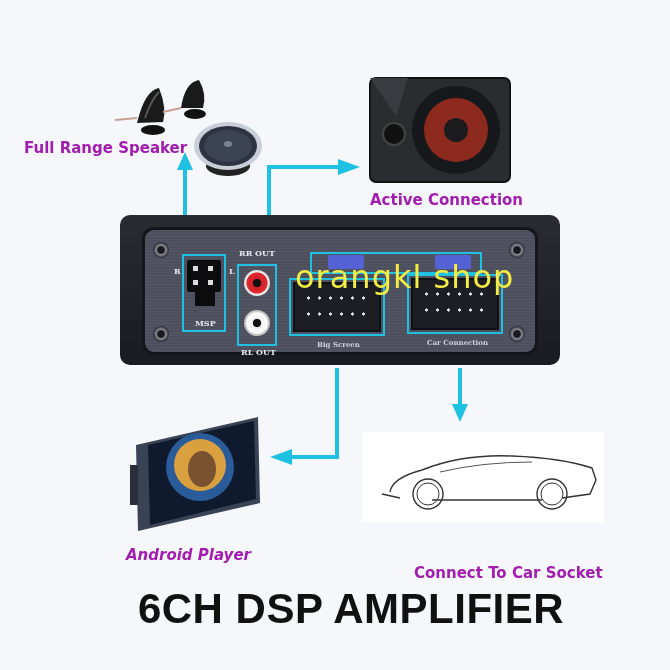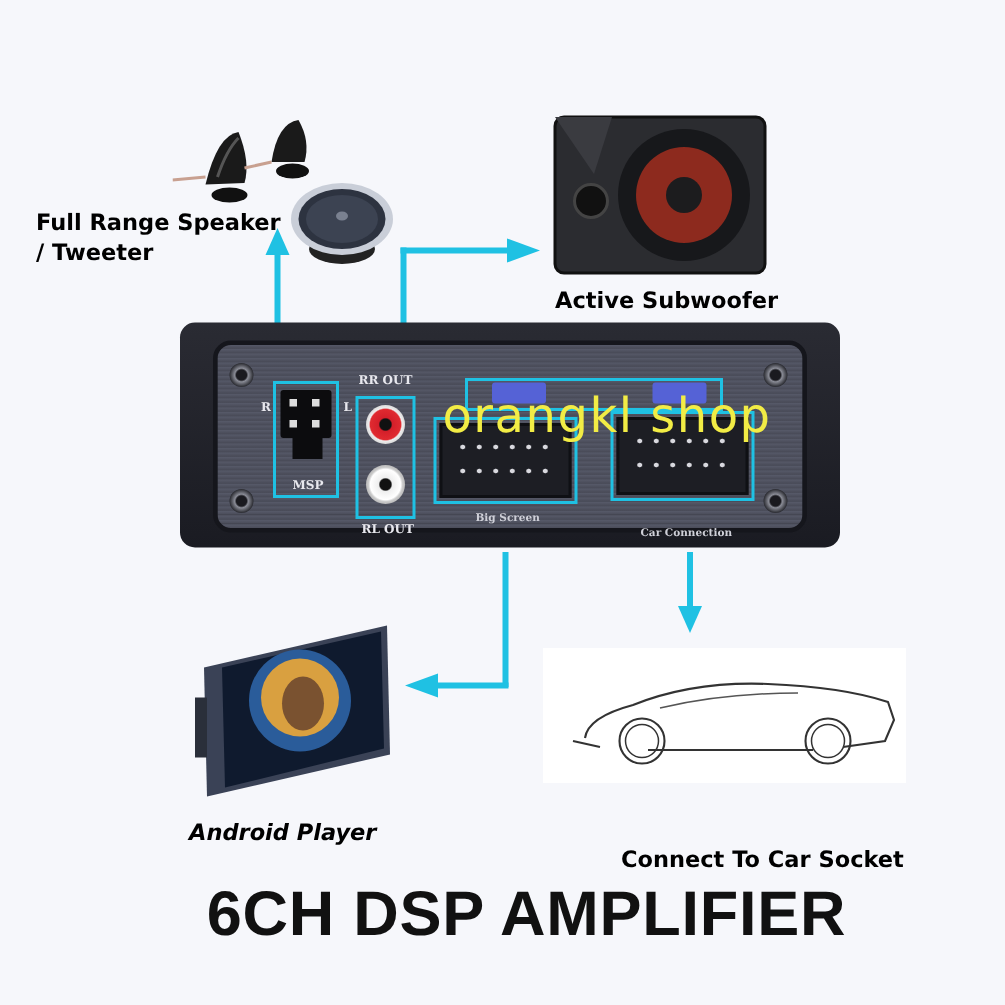--- a/index.html
+++ b/index.html
@@ -1,19 +1,19 @@
 <!DOCTYPE html>
 <html><head>
 <meta charset="utf-8">
 <style>
   * { box-sizing: border-box; margin: 0; padding: 0; }
   html, body { width: 670px; height: 670px; overflow: hidden; background: #f6f7fb; }
   body { position: relative; font-family: "DejaVu Sans", sans-serif; }
   .abs { position: absolute; }
-  .label { font-weight: bold; color: #000000; font-size: 15px; }
+  .label { font-weight: bold; color: #a21caf; font-size: 15px; }
   .wire { position: absolute; background: #1fc1e3; }
   .arrow-up { width: 0; height: 0; border-left: 8px solid transparent; border-right: 8px solid transparent; border-bottom: 18px solid #1fc1e3; }
   .arrow-down { width: 0; height: 0; border-left: 8px solid transparent; border-right: 8px solid transparent; border-top: 18px solid #1fc1e3; }
   .arrow-right { width: 0; height: 0; border-top: 8px solid transparent; border-bottom: 8px solid transparent; border-left: 22px solid #1fc1e3; }
   .arrow-left { width: 0; height: 0; border-top: 8px solid transparent; border-bottom: 8px solid transparent; border-right: 22px solid #1fc1e3; }
 
   .amp { left: 120px; top: 215px; width: 440px; height: 150px; background: linear-gradient(180deg,#2a2b33 0%,#1a1b22 100%); border-radius: 10px; }
   .amp-face { position: absolute; left: 22px; top: 12px; width: 396px; height: 128px; border-radius: 12px; background: repeating-linear-gradient(0deg,#4a4c59 0px,#555867 2px,#454753 3px); border: 3px solid #15161c; }
   .screw { position: absolute; width: 16px; height: 16px; border-radius: 50%; background: radial-gradient(circle,#1a1a1f 30%,#8a8c96 40%,#2a2b31 70%); }
   .hl { position: absolute; border: 2px solid #1fc1e3; }
@@ -44,34 +44,33 @@
   <svg width="70" height="60" viewBox="0 0 70 60">
     <ellipse cx="35" cy="46" rx="22" ry="10" fill="#222"></ellipse>
     <ellipse cx="35" cy="26" rx="34" ry="24" fill="#c9ced8"></ellipse>
     <ellipse cx="35" cy="26" rx="29" ry="20" fill="#2d3340"></ellipse>
     <ellipse cx="35" cy="26" rx="24" ry="16" fill="#3c4352"></ellipse>
     <ellipse cx="35" cy="24" rx="4" ry="3" fill="#7a8190"></ellipse>
   </svg>
 </div>
 <div class="abs label" style="left:24px;top:138px;line-height:20px;">
   <div>Full Range Speaker</div>
-  <div>/ Tweeter</div>
 </div>
 
 <div class="abs" style="left:368px;top:76px;width:144px;height:108px;">
   <svg width="144" height="108" viewBox="0 0 144 108">
     <rect x="2" y="2" width="140" height="104" rx="6" fill="#2b2c30" stroke="#111" stroke-width="2"></rect>
     <path d="M2 2 L28 40 L40 2 Z" fill="#3a3b40"></path>
     <circle cx="26" cy="58" r="11" fill="#111" stroke="#444" stroke-width="2"></circle>
     <circle cx="88" cy="54" r="44" fill="#17181b"></circle>
     <circle cx="88" cy="54" r="32" fill="#8d2a1e"></circle>
     <circle cx="88" cy="54" r="12" fill="#1c1c1e"></circle>
   </svg>
 </div>
-<div class="abs label" style="left:370px;top:191px;">Active Subwoofer</div>
+<div class="abs label" style="left:370px;top:191px;">Active Connection</div>
 
 <div class="wire" style="left:183px;top:168px;width:4px;height:84px;"></div>
 <div class="abs arrow-up" style="left:177px;top:152px;"></div>
 <div class="wire" style="left:267px;top:165px;width:4px;height:88px;"></div>
 <div class="wire" style="left:267px;top:165px;width:75px;height:4px;"></div>
 <div class="abs arrow-right" style="left:338px;top:159px;"></div>
 
 <div class="abs amp">
   <div class="amp-face">
     <div class="screw" style="left:8px;top:12px;"></div>
@@ -107,21 +106,21 @@
       <div class="pinrow" style="top:12px;"></div>
       <div class="pinrow" style="top:28px;"></div>
     </div>
     <span class="tiny" style="left:172px;top:110px;font-size:7px;color:#cfd0d8;">Big Screen</span>
 
     <div class="hl" style="left:262px;top:44px;width:96px;height:60px;"></div>
     <div class="conn" style="left:266px;top:48px;width:88px;height:52px;">
       <div class="pinrow" style="top:12px;"></div>
       <div class="pinrow" style="top:28px;"></div>
     </div>
-    <span class="tiny" style="left:282px;top:120px;font-size:7px;color:#cfd0d8;">Car Connection</span>
+    <span class="tiny" style="left:282px;top:108px;font-size:7px;color:#cfd0d8;">Car Connection</span>
   </div>
 </div>
 
 <div class="watermark">orangkl shop</div>
 
 <div class="wire" style="left:335px;top:368px;width:4px;height:90px;"></div>
 <div class="wire" style="left:290px;top:455px;width:49px;height:4px;"></div>
 <div class="abs arrow-left" style="left:270px;top:449px;"></div>
 <div class="wire" style="left:458px;top:368px;width:4px;height:40px;"></div>
 <div class="abs arrow-down" style="left:452px;top:404px;"></div>

